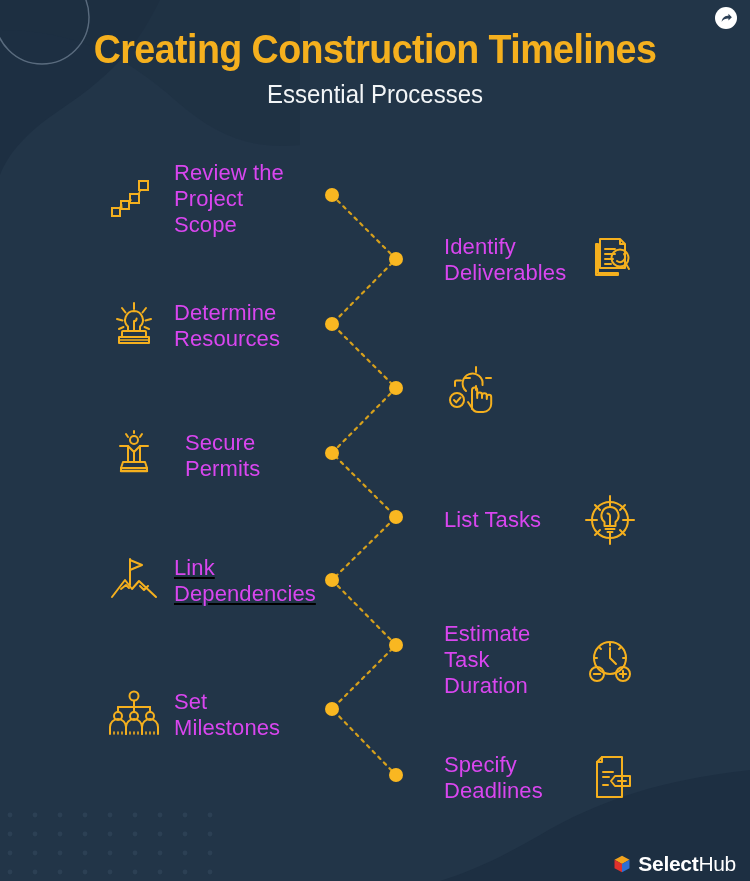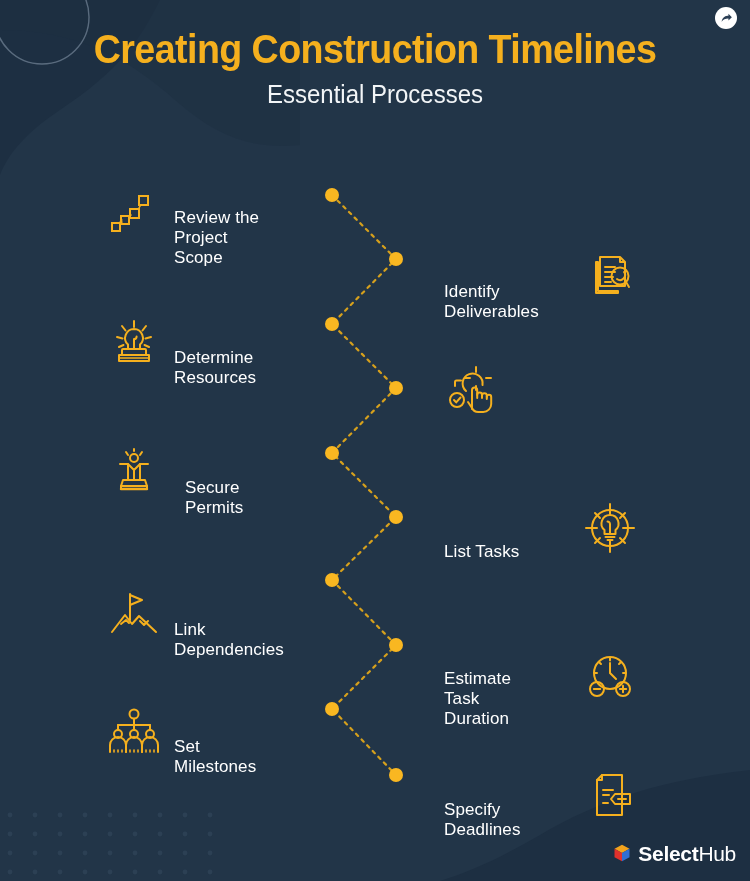--- a/index.html
+++ b/index.html
@@ -99,37 +99,36 @@
     flex-direction: row;
     justify-content: space-between;
   }
   .step-icon {
     width: 52px;
     height: 52px;
     flex: 0 0 52px;
     display: block;
   }
   .step-label {
-    color: #ffffff;
-    font-size: 17px;
+    color: #d946ef;
+    font-size: 22px;
     line-height: 1.18;
     letter-spacing: 0.1px;
     white-space: pre-line;
-    margin-top: 48px;
   }
   .step-left .step-label { margin-left: 14px; }
   .step-right .step-label { margin-right: 10px; }
 
   
   .logo {
     position: absolute;
     right: 14px;
-    bottom: 17px;
+    bottom: 7px;
     display: flex;
-    align-items: flex-start;
+    align-items: flex-end;
     z-index: 10;
   }
   .logo-mark { width: 20px; height: 20px; margin-right: 6px; display:block; }
   .logo-text {
     font-size: 21px;
     color: #ffffff;
     letter-spacing: -0.3px;
     line-height: 1;
   }
   .logo-text .lt-bold { font-weight: bold; }
@@ -337,21 +336,21 @@
       </g>
       <g fill="none" stroke="#f5b01e" stroke-width="2" stroke-linejoin="round" stroke-linecap="round">
         <path d="M26 13 a8.5 8.5 0 0 1 5.5 15 V32 H20.5 V28 A8.5 8.5 0 0 1 26 13 Z"></path>
         <line x1="21.5" y1="35" x2="30.5" y2="35"></line>
         <line x1="23.5" y1="38" x2="28.5" y2="38"></line>
         <path d="M26 32 V22 a2.5 2.5 0 0 0 -2.5 -2.5"></path>
       </g>
     </svg>
   </div>
 
-  <div class="step step-left" style="top:572px;">
+  <div class="step step-left" style="top:555px;text-decoration:underline;">
     <svg class="step-icon" viewBox="0 0 52 52">
       <g fill="none" stroke="#f5b01e" stroke-width="2" stroke-linecap="round" stroke-linejoin="round">
         <line x1="22" y1="4" x2="22" y2="30"></line>
         <path d="M22 5 L34 10 L22 15 Z"></path>
         <path d="M4 42 L17 25 L24 34 L31 26 L48 42"></path>
         <path d="M13 34 L18 30 L21 33"></path>
         <path d="M32 31 L36 35 L40 31"></path>
       </g>
     </svg>
     <div class="step-label">Link

